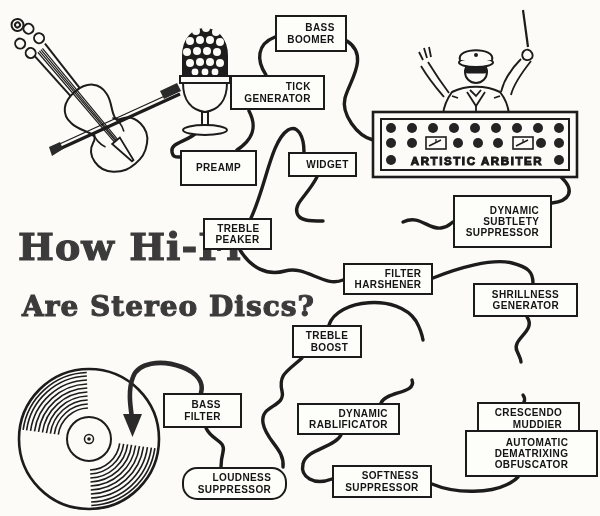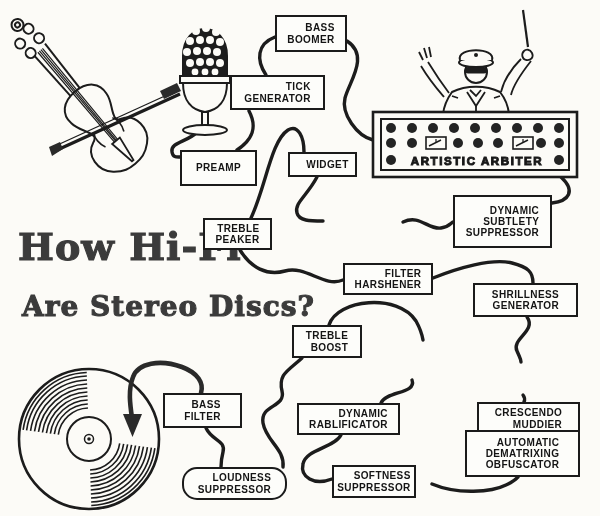--- a/index.html
+++ b/index.html
@@ -220,24 +220,24 @@
 SUBTLETY
 SUPPRESSOR</div>
     <div class="module-box" style="left: 343px; top: 263px; width: 90px; height: 32px;">FILTER
 HARSHENER</div>
     <div class="module-box" style="left: 473px; top: 283px; width: 105px; height: 34px;">SHRILLNESS
 GENERATOR</div>
     <div class="module-box" style="left: 292px; top: 325px; width: 70px; height: 33px;">TREBLE
 BOOST</div>
     <div class="module-box" style="left: 477px; top: 362px; width: 103px; height: 33px; margin-top: 40px;">CRESCENDO
 MUDDIER</div>
-    <div class="module-box" style="left: 465px; top: 430px; width: 115px; height: 47px;">AUTOMATIC
+    <div class="module-box" style="left: 465px; top: 430px; width: 133px; height: 47px;">AUTOMATIC
 DEMATRIXING
 OBFUSCATOR</div>
     <div class="module-box" style="left: 297px; top: 403px; width: 103px; height: 32px;">DYNAMIC
 RABLIFICATOR</div>
-    <div class="module-box" style="left: 332px; top: 465px; width: 84px; height: 33px;">SOFTNESS
+    <div class="module-box" style="left: 332px; top: 465px; width: 100px; height: 33px;">SOFTNESS
 SUPPRESSOR</div>
     <div class="module-box" style="left: 163px; top: 393px; width: 79px; height: 35px;">BASS
 FILTER</div>
     <div class="module-box" style="left: 182px; top: 467px; width: 105px; height: 33px; border-radius: 15px;">LOUDNESS
 SUPPRESSOR</div>
   </div>
 
 </body></html>

